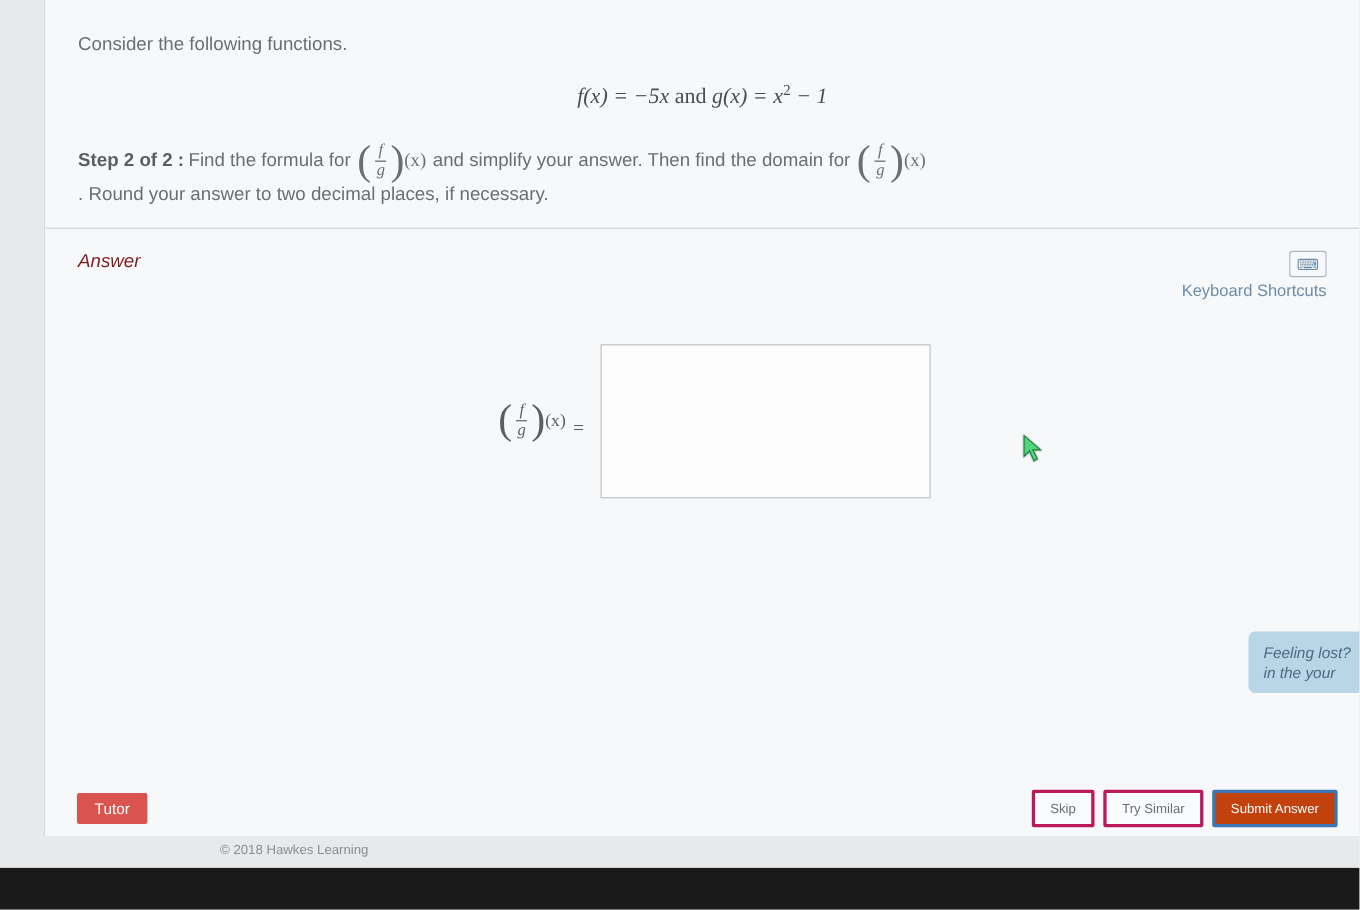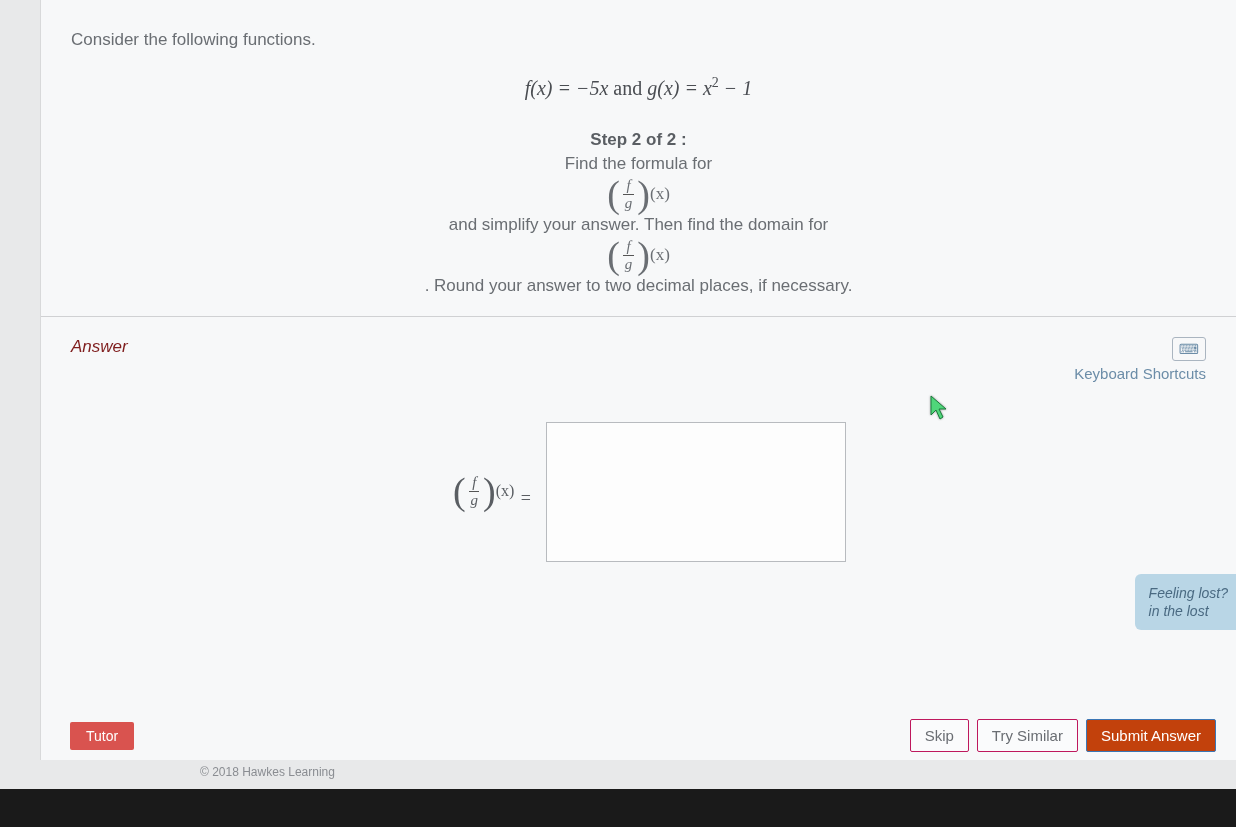--- a/index.html
+++ b/index.html
@@ -38,21 +38,20 @@
     margin-bottom: 30px;
   }
   .sup { font-size: 0.7em; vertical-align: super; font-style: normal;}
   .step-line {
     font-size: 17px;
     color: #6a6e73;
     display: flex;
     align-items: center;
     flex-wrap: wrap;
     gap: 4px;
-    flex-direction: column;
   }
   .step-label { font-weight: 600; color: #5a5e63; }
   .frac-paren {
     font-family: "Cambria Math", "Times New Roman", serif;
     display: inline-flex;
     align-items: center;
     font-style: italic;
     font-size: 20px;
     margin: 0 2px;
   }
@@ -166,24 +165,24 @@
     color: #fff;
     border: none;
     padding: 6px 16px;
     font-size: 14px;
     border-radius: 2px;
     cursor: pointer;
   }
   .right-btns { display: flex; gap: 8px; }
   .btn {
     padding: 7px 14px;
-    font-size: 15px;
+    font-size: 12px;
     border-radius: 2px;
     cursor: pointer;
-    border: 1px solid #be185d;
+    border: 3px solid #be185d;
     background: #fafbfc;
     color: #6a6e73;
   }
   .btn.primary {
     background: #c2410c;
     color: #fff;
     border-color: #3b76b5;
   }
 
   .copyright {
@@ -273,21 +272,21 @@
           <span> =</span>
         </div>
         <textarea class="formula-box" style=""></textarea>
       </div>
 
     </div>
   </div>
 
   <div class="help-bubble">
     <span>Feeling lost?</span><br>
-    <span>in the lost</span>
+    <span>in the your</span>
   </div>
 
 </div>
 
 <div class="footer-bar">
   <button class="tutor-btn">Tutor</button>
   <div class="right-btns">
     <button class="btn">Skip</button>
     <button class="btn">Try Similar</button>
     <button class="btn primary">Submit Answer</button>

